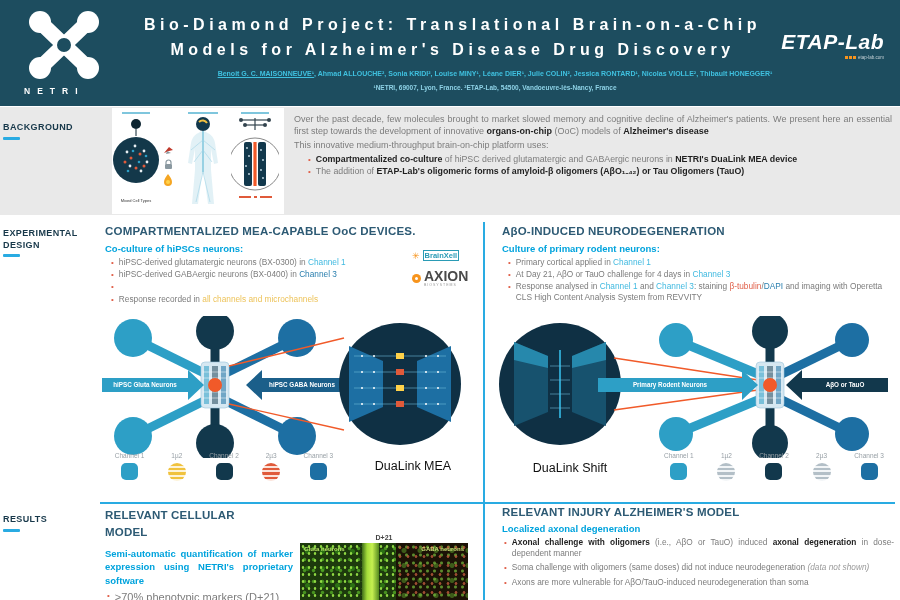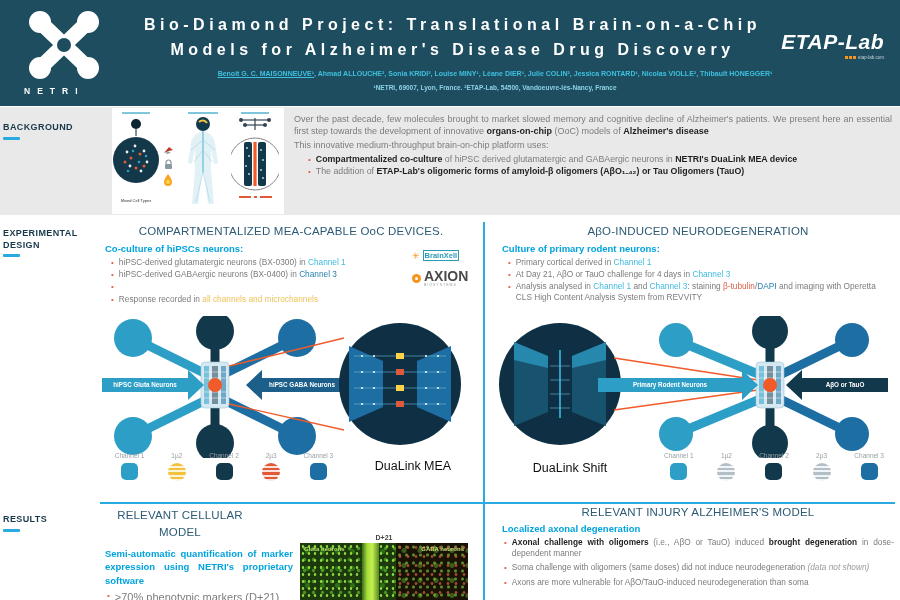--- a/index.html
+++ b/index.html
@@ -40,21 +40,21 @@
   .bb{color:#1f1f1f;font-weight:bold;}
   .c1{color:#3fb9e0;}
   .c3{color:#2a7fae;}
   .sal{color:#f4907a;}
   .gold{color:#edc35a;}
   .redt{color:#e0604a;}
   .it{font-style:italic;color:#9a9a9a;}
 
   
   .divider-v{position:absolute;left:483px;top:222px;width:2px;height:378px;background:#29abe2;}
-  .col-title{font-size:11.5px;font-weight:normal;color:#2d5a74;letter-spacing:.2px;text-align:center;}
+  .col-title{font-size:11.5px;font-weight:bold;color:#2d5a74;letter-spacing:.2px;}
   .col-sub{font-size:9.5px;font-weight:bold;color:#00a3dd;margin:6px 0 3px 0;}
   .exp-bullets .b-row{margin-left:6px;}
   .exp-bullets .btxt{font-size:8.3px;}
 
   .logos{position:absolute;left:412px;top:250px;display:flex;flex-direction:column;gap:8px;}
   .lg-row{display:flex;align-items:center;gap:3px;}
   .bx-icon{color:#f7941d;font-size:9px;}
   .bx-text{color:#2a9bb5;font-size:7.5px;font-weight:bold;border:0.5px solid #2a9bb5;padding:0 1px;}
   .ax-icon{width:9px;height:9px;border-radius:50%;background:#f7941d;position:relative;}
   .ax-icon:after{content:"";position:absolute;left:3px;top:3px;width:3px;height:3px;border-radius:50%;background:#fff;}
@@ -389,29 +389,29 @@
         <span class="shape sq sq-c3"></span>
       </div>
   </div>
 
   <div class="abs" style="left:502px;top:225px;width:392px;">
     <div class="col-title">AβO-INDUCED NEURODEGENERATION</div>
     <div class="col-sub">Culture of primary rodent neurons:</div>
     <div class="exp-bullets">
       <div class="b-row">
           <span class="dot">•</span>
-          <div class="btxt"><span>Primary cortical derived in </span><span class="c1">Channel 1</span></div>
+          <div class="btxt"><span>Primary cortical applied in </span><span class="c1">Channel 1</span></div>
         </div>
       <div class="b-row">
           <span class="dot">•</span>
           <div class="btxt"><span>At Day 21,  AβO or TauO challenge for 4 days in </span><span class="c1">Channel 3</span></div>
         </div>
       <div class="b-row">
           <span class="dot">•</span>
-          <div class="btxt"><span>Analysis analysed in </span><span class="c1">Channel 1</span><span> and </span><span class="c1">Channel 3</span><span>: staining </span><span class="redt">β-tubulin</span><span>/</span><span class="c3">DAPI</span><span> and imaging with Operetta CLS High Content Analysis System from REVVITY</span></div>
+          <div class="btxt"><span>Response analysed in </span><span class="c1">Channel 1</span><span> and </span><span class="c1">Channel 3</span><span>: staining </span><span class="redt">β-tubulin</span><span>/</span><span class="c3">DAPI</span><span> and imaging with Operetta CLS High Content Analysis System from REVVITY</span></div>
         </div>
     </div>
   </div>
 
   <svg class="abs" style="left:490px;top:316px;" width="405" height="142" viewBox="0 0 405 142">
 
     <circle cx="70" cy="68" r="61" fill="#0f3044"></circle>
     <polygon points="24,26 58,40 58,96 24,110" fill="#17526e"></polygon>
     <polygon points="116,26 82,40 82,96 116,110" fill="#17526e"></polygon>
     <polygon points="24,26 58,40 58,52 24,44" fill="#2d9fc6" opacity="0.7"></polygon>
@@ -508,21 +508,21 @@
     <span class="fl-label" style="left:4px;">Gluta neurons</span>
     <span class="fl-label" style="right:4px;color:#cde27a;">GABA neurons</span>
   </div>
 
   <div class="abs" style="left:502px;top:506px;width:392px;">
     <div class="col-title">RELEVANT INJURY ALZHEIMER'S MODEL</div>
     <div class="col-sub" style="margin:5px 0 3px 0;">Localized axonal degeneration</div>
     <div class="res-bullets">
       <div class="b-row" style="margin-left:2px;">
           <span class="dot">•</span>
-          <div class="btxt"><span class="bb">Axonal challenge with oligomers</span><span> (i.e.,  AβO or TauO) induced </span><span class="bb">brought degeneration</span><span> in dose-dependent manner</span></div>
+          <div class="btxt"><span class="bb">Axonal challenge with oligomers</span><span> (i.e.,  AβO or TauO) induced </span><span class="bb">axonal degeneration</span><span> in dose-dependent manner</span></div>
         </div>
       <div class="b-row" style="margin-left:2px;margin-top:3px;">
           <span class="dot">•</span>
           <div class="btxt"><span>Soma challenge with oligomers (same doses) did not induce neurodegeneration </span><span class="it">(data not shown)</span></div>
         </div>
       <div class="b-row" style="margin-left:2px;margin-top:3px;">
           <span class="dot">•</span>
           <div class="btxt"><span>Axons are more vulnerable for AβO/TauO-induced neurodegeneration than soma</span></div>
         </div>
     </div>

